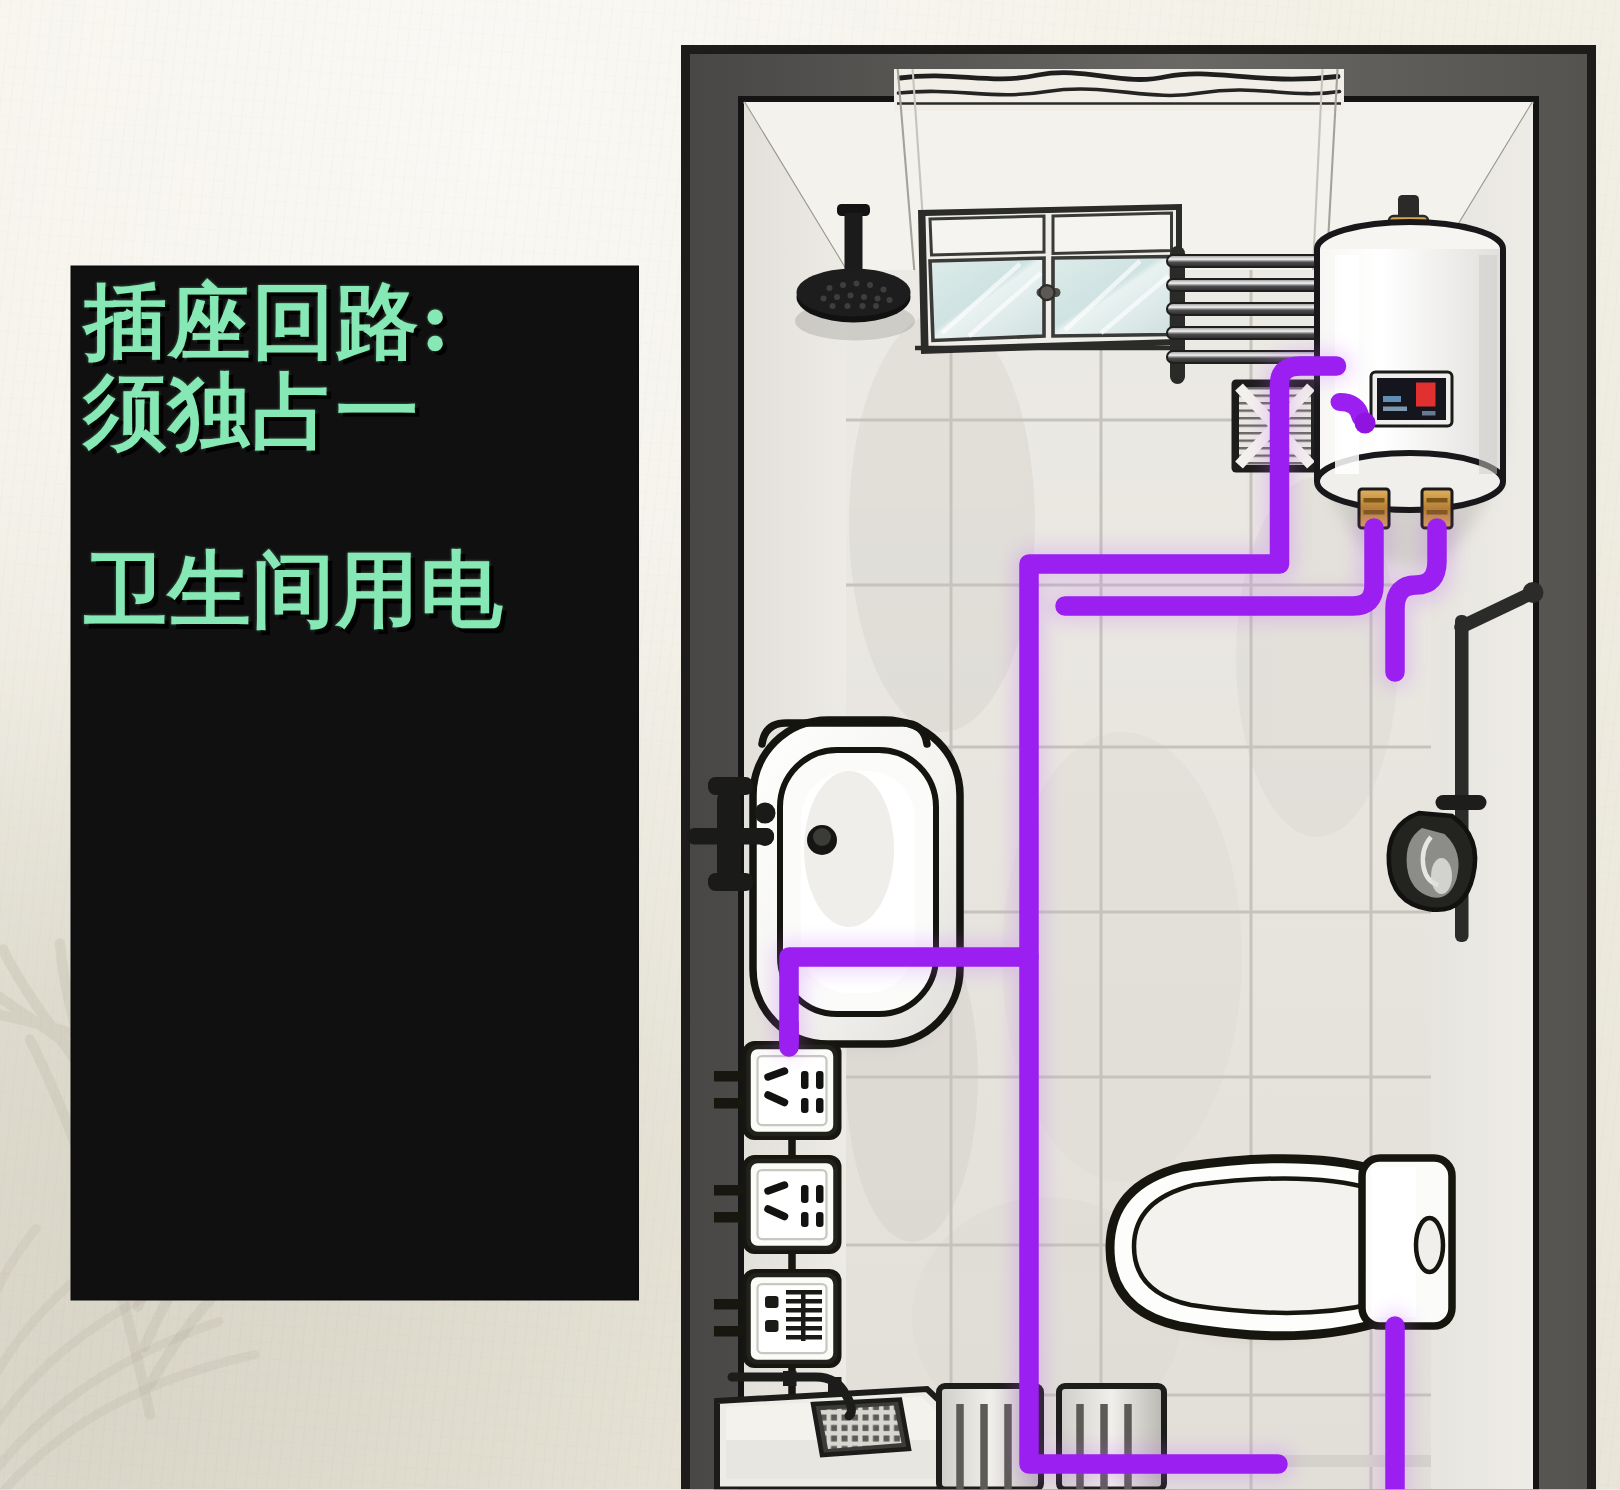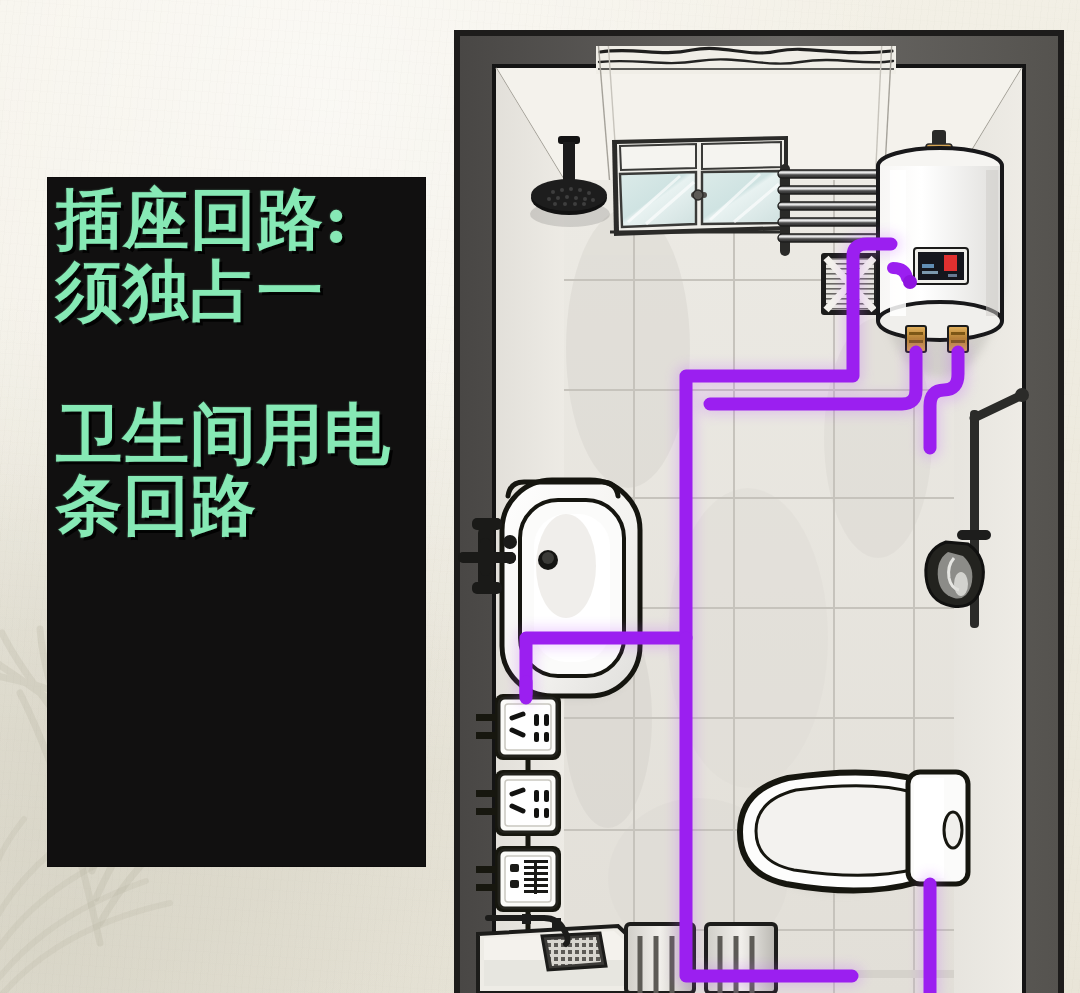--- a/index.html
+++ b/index.html
@@ -30,21 +30,21 @@
   
   #caption-box{
     position:absolute;left:48px;top:178px;width:377px;height:688px;
     background:#111010;
     box-shadow:0 0 0 1px #0d0c0c;
     overflow:hidden;
   }
   #caption-text{
     position:absolute;left:8px;top:6px;width:430px;
     color:#86e9b5;
-    font-size:66px;line-height:1.085;
+    font-size:55px;line-height:1.085;
     letter-spacing:1px;
     font-weight:700;
     font-family:"DejaVu Serif","Liberation Serif",serif;
     text-shadow:3px 3px 0 rgba(0,0,0,.85), 0 0 2px rgba(134,233,181,.5);
     white-space:pre;
   }
   
   #bathroom{
     position:absolute;left:448px;top:18px;width:632px;height:975px;
   }
@@ -76,21 +76,21 @@
       <path d="M38 268 C66 216 104 176 172 144"></path>
       <path d="M36 246 C56 198 80 162 130 124"></path>
       <path d="M34 224 C44 180 52 146 84 106"></path>
       <path d="M32 202 C30 162 24 132 34 92"></path>
     </g>
   </svg>
   <div class="paper-noise"></div>
 </div>
 
 <div id="caption-box">
-  <div id="caption-text"><span>插座回路:</span><br><span>须独占一</span><br><br><span>卫生间用电</span><br><span>条回路</span></div>
+  <div id="caption-text"><span>插座回路:</span><br><span>须独占一</span><br><br><span>卫生间用电</span><br></div>
 </div>
 
 <div id="bathroom">
 <svg width="632" height="975" viewBox="0 0 632 975">
   <defs>
     <linearGradient id="gTile" x1="0" y1="0" x2="0" y2="1">
       <stop offset="0" stop-color="#eceae4"></stop>
       <stop offset="1" stop-color="#e2dfd8"></stop>
     </linearGradient>
     <linearGradient id="gTileL" x1="0" y1="0" x2="1" y2="0">

